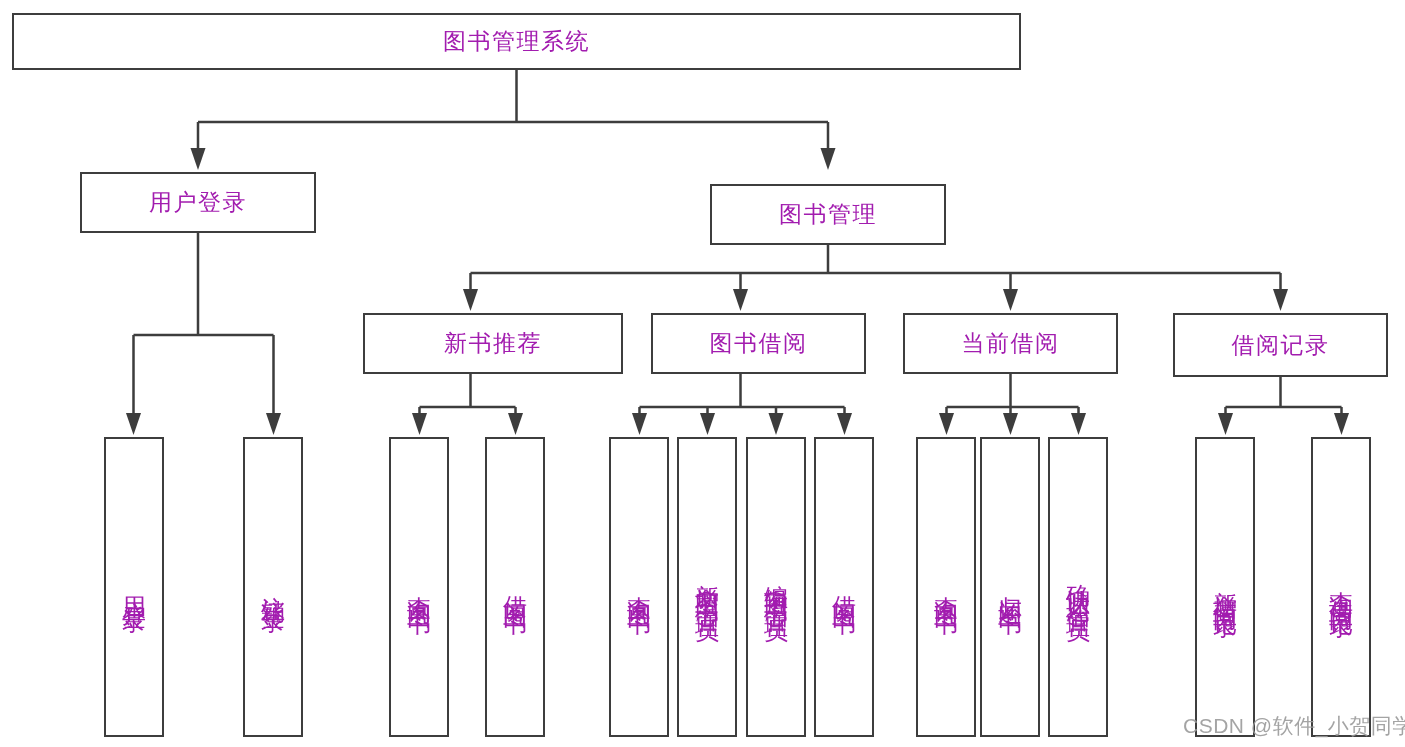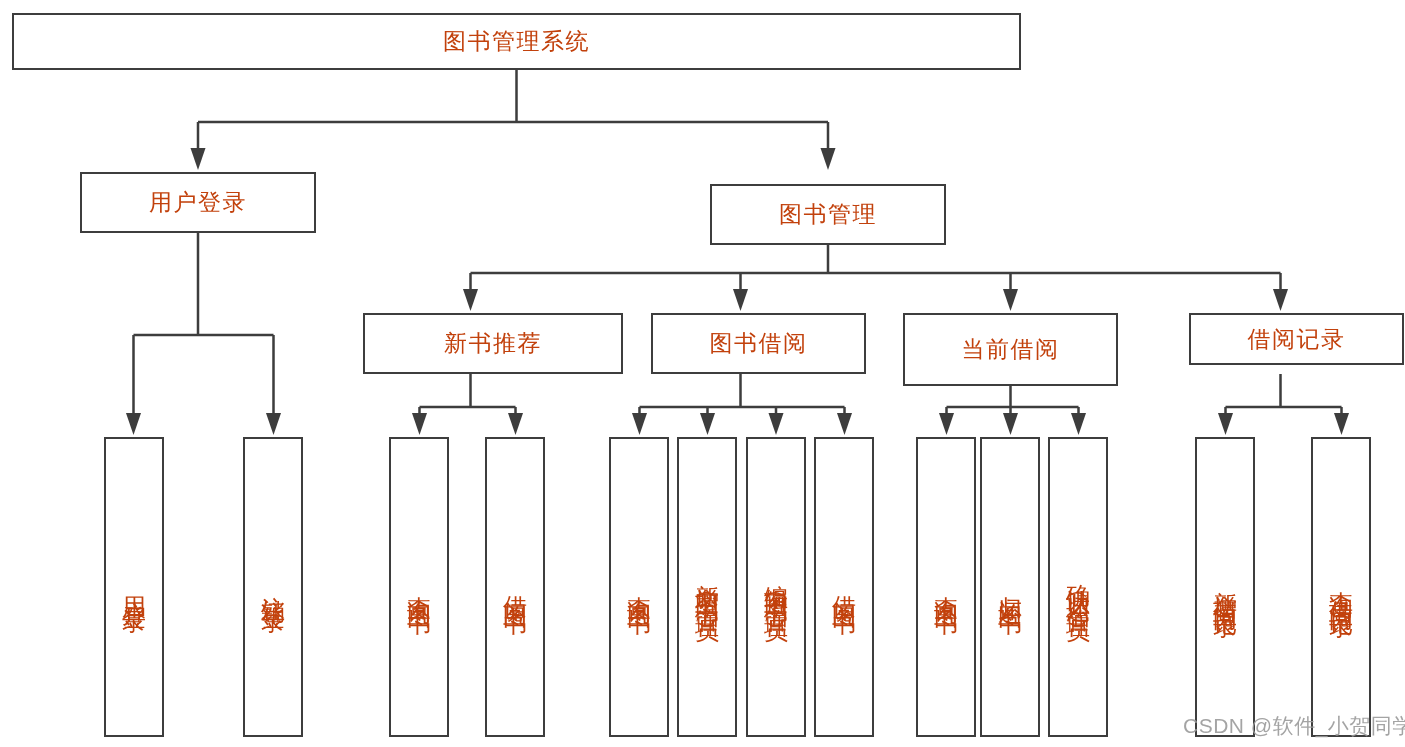--- a/index.html
+++ b/index.html
@@ -3,34 +3,34 @@
 <meta charset="utf-8">
 <style>
   html,body{margin:0;padding:0;background:#ffffff;}
   .canvas{
     position:relative;width:1405px;height:747px;background:#ffffff;
     font-family:"Liberation Sans",sans-serif;overflow:hidden;
   }
   .box{
     position:absolute;box-sizing:border-box;border:2.5px solid #3d3d3d;
     background:#ffffff;display:flex;align-items:center;justify-content:center;
-    color:#c2410c;
+    color:#a21caf;
   }
   .h-label{font-size:23px;letter-spacing:1.5px;white-space:nowrap;}
   .v-label{
     writing-mode:vertical-rl;text-orientation:mixed;
     font-size:24px;letter-spacing:5px;line-height:1;
   }
   .root {left:12px;  top:13px;  width:1009px;height:57px;}
   .lv2-a{left:80px;  top:172px; width:236px; height:61px;}
   .lv2-b{left:710px; top:184px; width:236px; height:61px;}
   .m1{left:363px; top:313px;width:260px;height:61px;}
   .m2{left:651px; top:313px;width:215px;height:61px;}
-  .m3{left:903px; top:313px;width:215px;height:73px;}
-  .m4{left:1173px;top:313px;width:215px;height:52px;margin-left:16px;}
+  .m3{left:903px; top:313px;width:215px;height:61px;}
+  .m4{left:1173px;top:313px;width:215px;height:64px;}
   .leaf{top:437px;width:60px;height:300px;}
   .l1{left:104px;} .l2{left:243px;}
   .l3{left:389px;} .l4{left:485px;}
   .l5{left:609px;} .l6{left:677px;} .l7{left:746px;} .l8{left:814px;}
   .l9{left:916px;} .l10{left:980px;} .l11{left:1048px;}
   .l12{left:1195px;} .l13{left:1311px;}
   .wires{position:absolute;left:0;top:0;pointer-events:none;}
   .watermark{
     position:absolute;left:1183px;top:712px;z-index:5;
     font-size:21px;color:#9b9b9b;letter-spacing:0.5px;white-space:nowrap;

